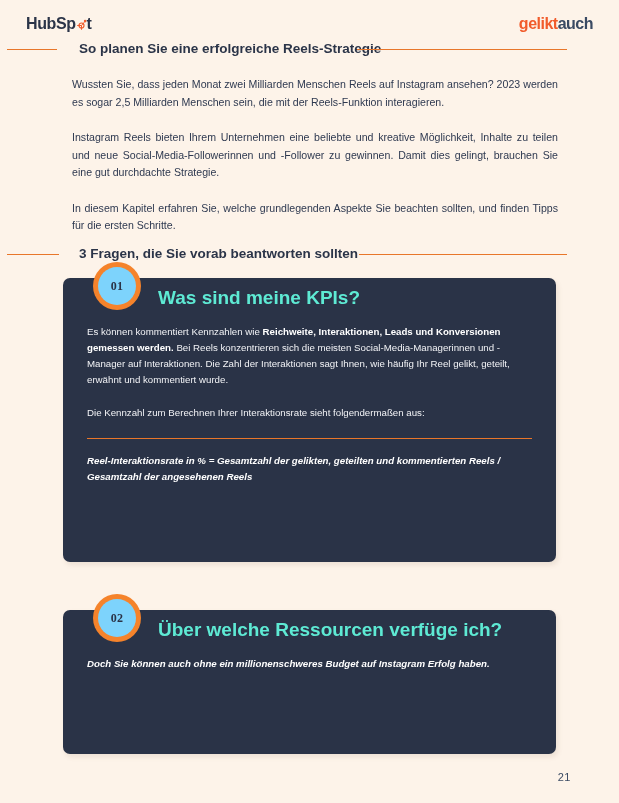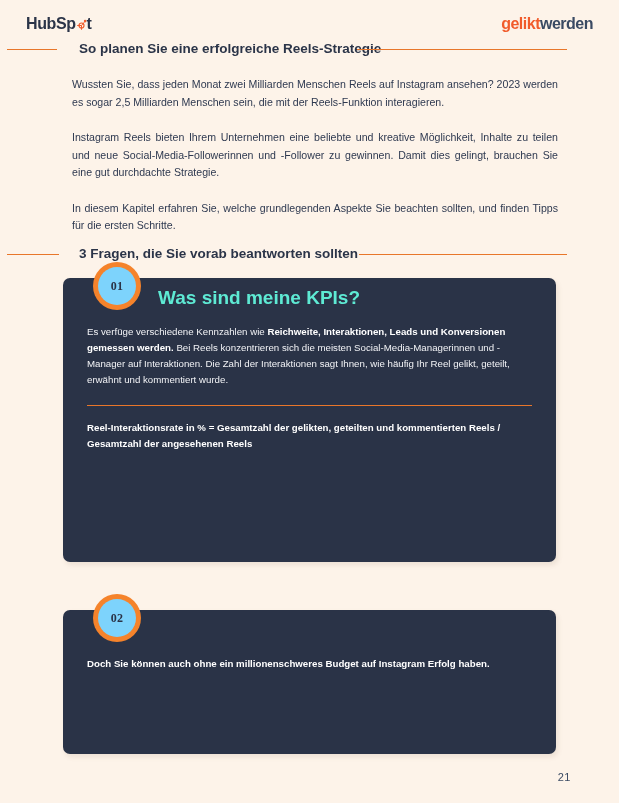--- a/index.html
+++ b/index.html
@@ -168,21 +168,21 @@
     left: 24px;
     right: 24px;
     top: 46px;
   }
   .qcard .body p {
     margin: 0 0 17px 0;
     font-size: 9.7px;
     line-height: 16px;
     color: #F2F3F6;
   }
-  .qcard .body p:last-child { margin-bottom: 0; }
+  .qcard .body p:last-child { margin-bottom: 0; font-style: italic; }
   .qcard .body p b, .qcard .body p strong { font-weight: bold; color: #FFFFFF; }
   .qcard .body p.bold { font-weight: bold; color: #FFFFFF; }
 
   .formula-divider {
     height: 1.3px;
     background: #E8762A;
     margin: 0 0 14px 0;
   }
 
   
@@ -202,21 +202,21 @@
   <div class="logo-hubspot">
     <span>HubSp</span><span class="sprocket"><svg width="11" height="11" viewBox="0 0 22 22">
           <circle cx="11" cy="13" r="5" fill="none" stroke="#F15B2B" stroke-width="2.4"></circle>
           <circle cx="18.2" cy="4.2" r="2.6" fill="#F15B2B"></circle>
           <line x1="11" y1="13" x2="16.6" y2="6.3" stroke="#F15B2B" stroke-width="2"></line>
           <line x1="11" y1="13" x2="2.4" y2="13" stroke="#F15B2B" stroke-width="2"></line>
           <line x1="11" y1="13" x2="11" y2="21.5" stroke="#F15B2B" stroke-width="2"></line>
         </svg></span><span>t</span>
   </div>
   <div class="logo-agora">
-    <span class="a">gelikt</span><span class="p">werden</span>
+    <span class="a">gelikt</span><span class="p">auch</span>
   </div>
 </div>
 
 <div class="rule-heading" id="section-title-row">
   <div class="rule-left"></div>
   <div class="heading-text">So planen Sie eine erfolgreiche Reels-Strategie</div>
   <div class="rule-right"></div>
 </div>
 
 <div class="intro">
@@ -230,28 +230,30 @@
   <div class="heading-text">3 Fragen, die Sie vorab beantworten sollten</div>
   <div class="rule-right"></div>
 </div>
 
 <div class="qcard" id="card-01">
   <div class="badge">
     <div class="inner">01</div>
   </div>
   <div class="q-title">Was sind meine KPIs?</div>
   <div class="body">
-    <p><span>Es verfüge verschiedene Kennzahlen wie </span><b>Reichweite, Interaktionen, Leads und Konversionen gemessen werden.</b><span> Bei Reels konzentrieren sich die meisten Social-Media-Managerinnen und -Manager auf Interaktionen. Die Zahl der Interaktionen sagt Ihnen, wie häufig Ihr Reel gelikt, geteilt, erwähnt und kommentiert wurde.</span></p>
+    <p><span>Es können kommentiert Kennzahlen wie </span><b>Reichweite, Interaktionen, Leads und Konversionen gemessen werden.</b><span> Bei Reels konzentrieren sich die meisten Social-Media-Managerinnen und -Manager auf Interaktionen. Die Zahl der Interaktionen sagt Ihnen, wie häufig Ihr Reel gelikt, geteilt, erwähnt und kommentiert wurde.</span></p>
+    <p>Die Kennzahl zum Berechnen Ihrer Interaktionsrate sieht folgendermaßen aus:</p>
     <div class="formula-divider"></div>
     <p class="bold">Reel-Interaktionsrate in % = Gesamtzahl der gelikten, geteilten und kommentierten Reels / Gesamtzahl der angesehenen Reels</p>
   </div>
 </div>
 
 <div class="qcard" id="card-02">
   <div class="badge">
     <div class="inner">02</div>
   </div>
+  <div class="q-title">Über welche Ressourcen verfüge ich?</div>
   <div class="body">
     <p class="bold">Doch Sie können auch ohne ein millionenschweres Budget auf Instagram Erfolg haben.</p>
   </div>
 </div>
 
 <div class="page-number">21</div>
 
 </body></html>

